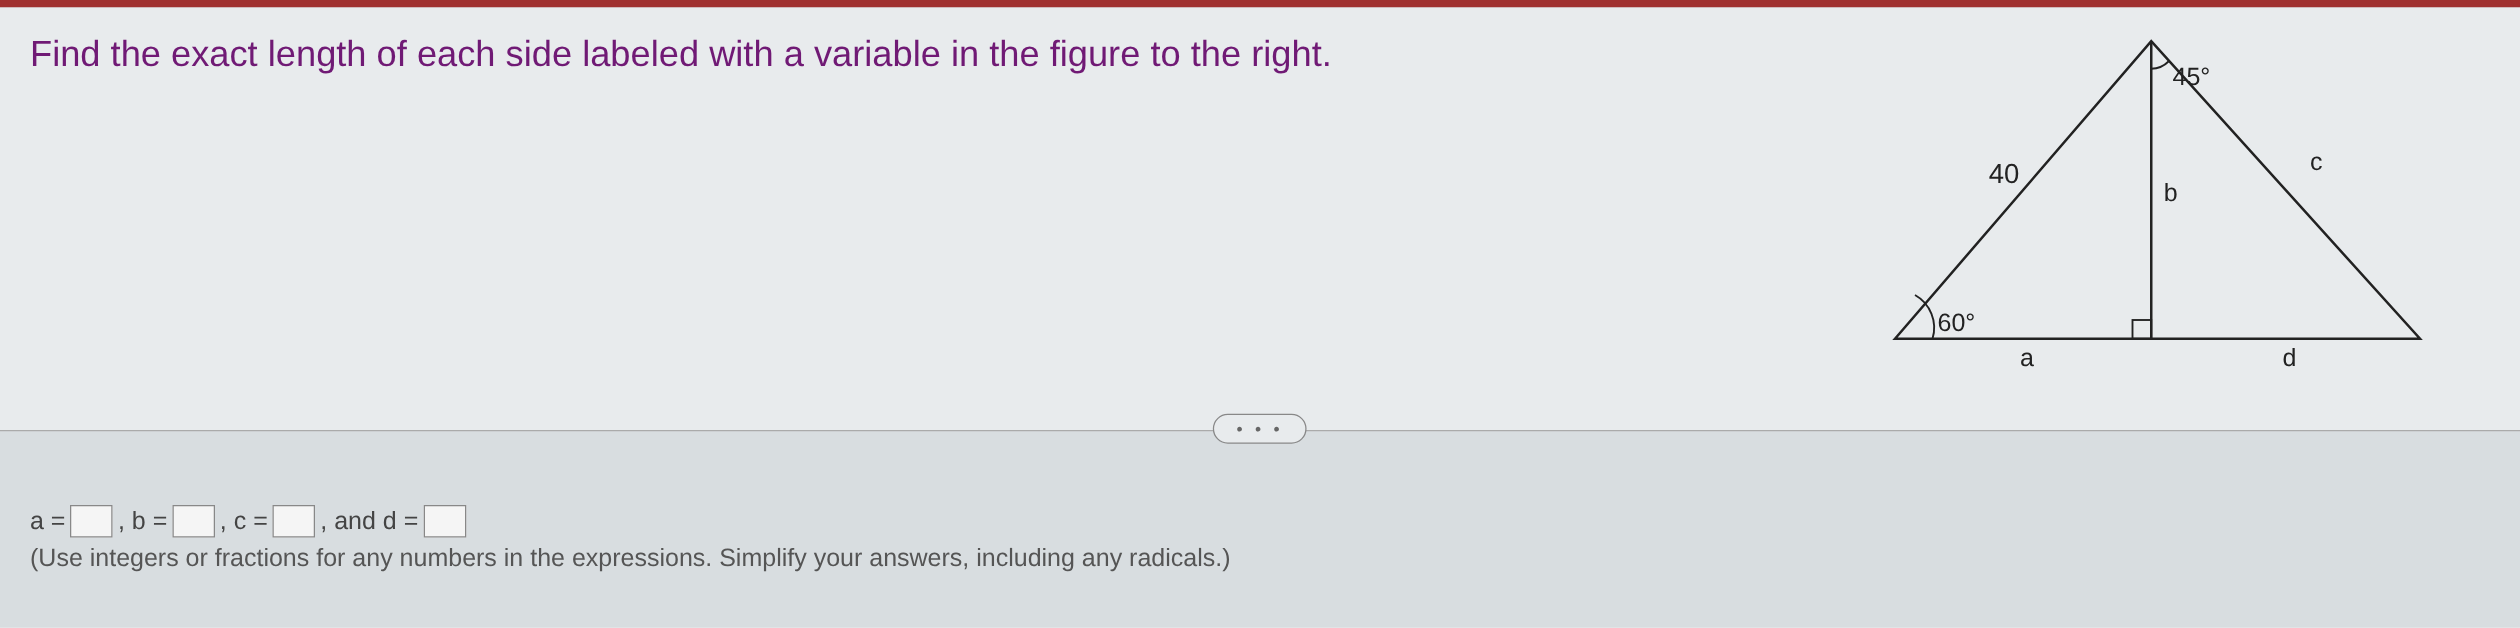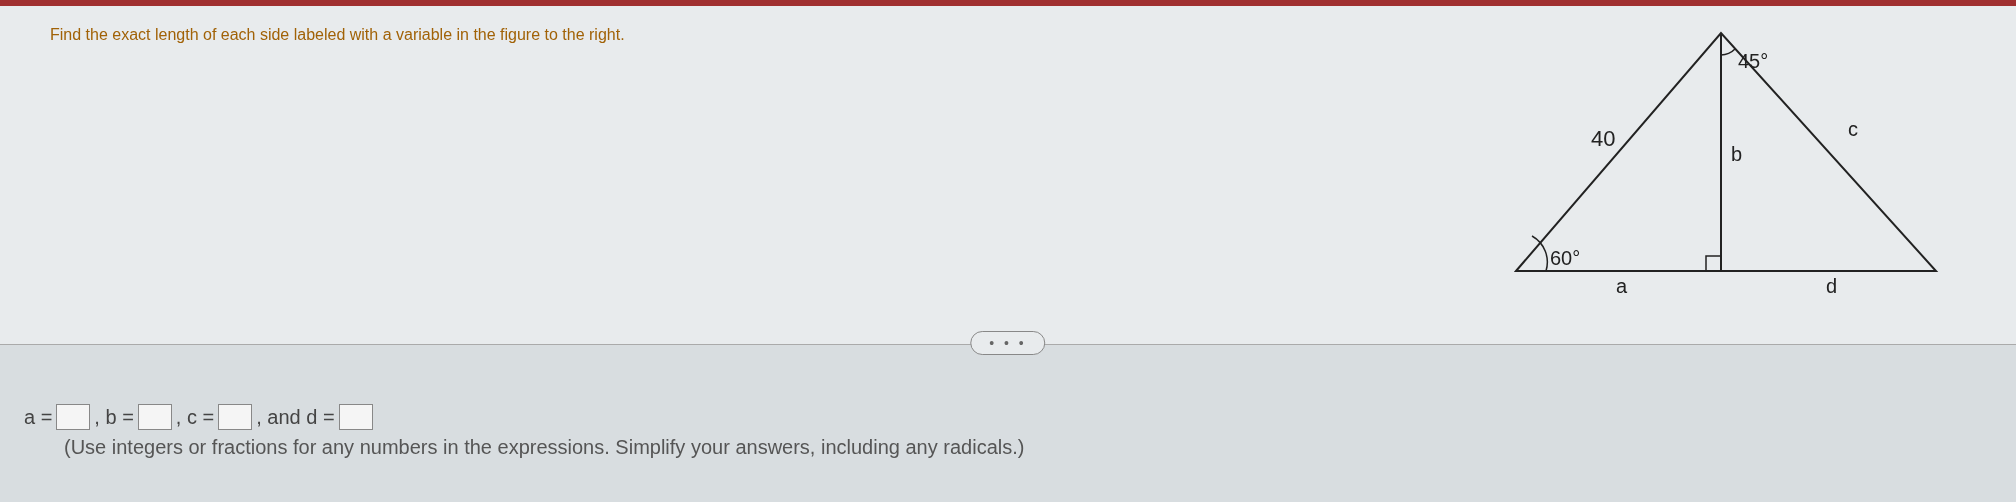--- a/index.html
+++ b/index.html
@@ -16,24 +16,23 @@
       background: #a03030;
       width: 100%;
     }
     .content-area {
       background: #e8ebed;
       padding: 18px 24px;
       height: 340px;
       position: relative;
     }
     .question-text {
-      color: #a16207;
-      font-size: 16px;
+      color: #701a75;
+      font-size: 29px;
       line-height: 1.4;
-      margin-left: 26px;
     }
     .figure-container {
       position: absolute;
       right: 60px;
       top: 15px;
       width: 470px;
       height: 280px;
     }
     .divider-section {
       position: relative;
@@ -72,21 +71,20 @@
       width: 34px;
       height: 26px;
       border: 1px solid #888;
       background: #f5f5f5;
       text-align: center;
       font-size: 16px;
     }
     .hint-text {
       color: #555;
       font-size: 20px;
-      margin-left: 40px;
     }
     svg text {
       font-family: Arial, sans-serif;
       fill: #222;
     }
   </style>
 </head>
 <body>
 
 <div class="top-bar"></div>

